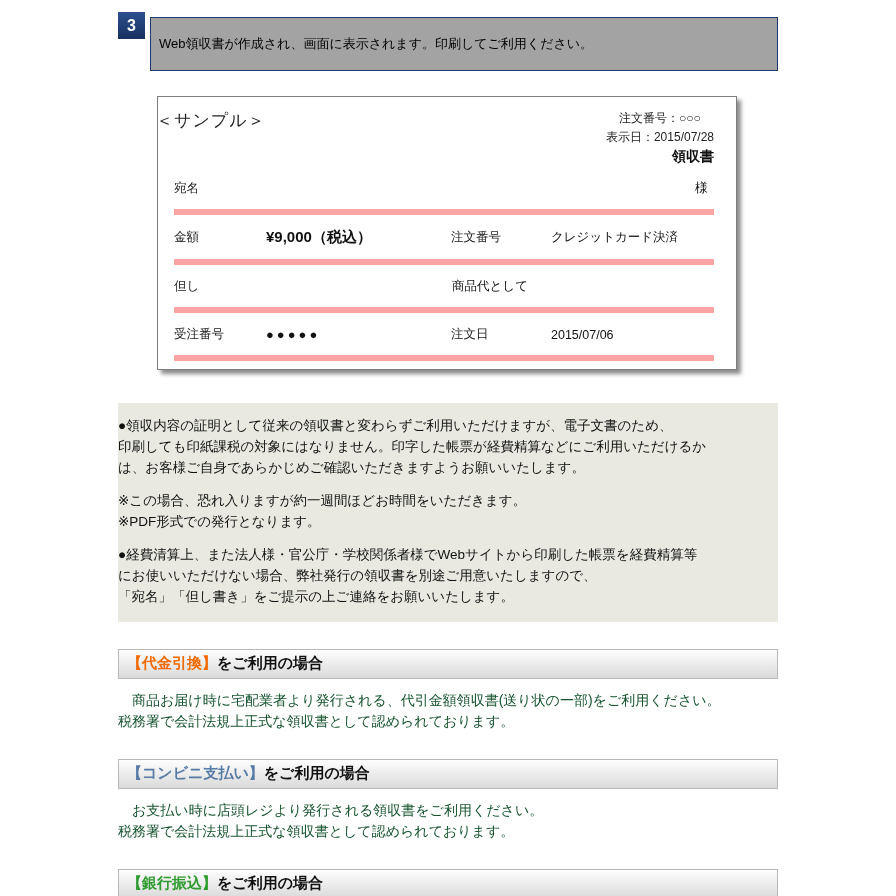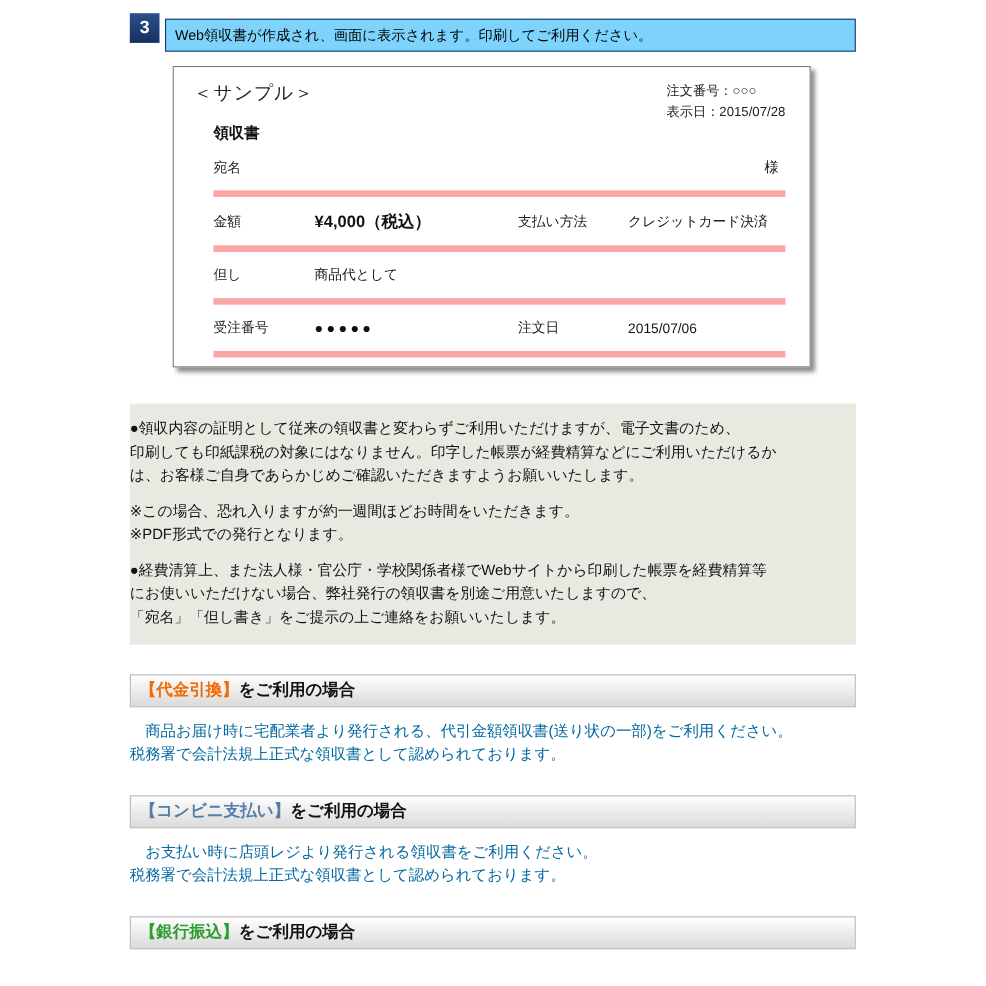--- a/index.html
+++ b/index.html
@@ -13,68 +13,68 @@
   
   .step-row{display:flex;align-items:flex-start;}
   .step-badge{
     width:27px;height:27px;flex:0 0 27px;
     background:linear-gradient(#2d4f8f,#16305f);
     color:#fff;font-weight:bold;font-size:16px;
     display:flex;align-items:center;justify-content:center;
   }
   .step-box{
     margin-left:5px;margin-top:5px;flex:1;
-    border:1px solid #1c3a70;background:#7dd3fc;
-    padding:5px 8px;font-size:13px;color:#000;
+    border:1px solid #1c3a70;background:#a3a3a3;
+    padding:17px 8px;font-size:13px;color:#000;
   }
 
   
   .receipt{
-    width:580px;margin:13px 0 0 39px;box-sizing:border-box;
+    width:580px;margin:25px 0 0 39px;box-sizing:border-box;
     background:#fff;border:1px solid #7d7d7d;
     box-shadow:4px 4px 4px rgba(0,0,0,.45);
-    padding:12px 22px 0 36px;
+    padding:12px 22px 0 16px;
   }
   .r-head{display:flex;justify-content:space-between;align-items:flex-start;}
   .r-sample{font-size:17px;color:#222;letter-spacing:1px;margin-left:-18px;}
-  .r-meta{font-size:12px;color:#222;line-height:1.55;}
-  .r-title{text-align:left;font-weight:bold;font-size:14px;margin-top:2px;}
+  .r-meta{font-size:12px;color:#222;line-height:1.55;text-align:center;}
+  .r-title{text-align:right;font-weight:bold;font-size:14px;margin-top:2px;}
   .r-sub{font-size:12px;margin:10px 0 4px 20px;}
   .r-row{
     display:grid;grid-template-columns:92px 185px 100px 1fr;
     align-items:center;padding:13px 0 12px 0;border-bottom:6px solid #fca5a5;
   }
   .r-row:last-child{margin-bottom:0;}
   .r-label{font-size:12.5px;color:#222;}
   .r-val{font-size:12.5px;color:#111;}
   .r-company{font-weight:bold;font-size:16px;grid-column:2/4;}
   .r-sama{grid-column:4/5;text-align:right;font-size:13px;padding-right:6px;}
   .r-amount{font-weight:bold;font-size:15px;}
-  .r-note-val{grid-column:2/5;font-size:12.5px;}
+  .r-note-val{grid-column:2/5;font-size:12.5px;text-align:center;}
   .r-dots{font-size:13px;font-weight:bold;letter-spacing:3px;}
   .r-bottom-pad{height:8px;}
 
   
   .notes{
     margin-top:33px;background:#e9e9e2;
     padding:13px 16px 14px 0;font-size:13.5px;line-height:1.55;
     color:#111;
   }
   .notes p{margin:0;white-space:pre-line;}
   .notes p + p{margin-top:12px;}
 
   
   .section{margin-top:27px;}
   .section-bar{
     border:1px solid #b9b9b9;
     background:linear-gradient(#fefefe,#dadada);
     padding:4px 8px 5px 8px;font-size:15px;font-weight:bold;color:#111;
   }
   .section-body{
-    margin-top:11px;font-size:14px;line-height:1.5;color:#0369a1;
+    margin-top:11px;font-size:14px;line-height:1.5;color:#14532d;
     white-space:pre-line;
   }
 </style>
 </head>
 <body>
 
 <div class="content">
 
   <div class="step-row">
     <div class="step-badge">3</div>
@@ -93,22 +93,22 @@
     </div>
     <div class="r-title">領収書</div>
 
     <div class="r-row">
       <div class="r-label">宛名</div>
       <div class="r-sama">様</div>
     </div>
 
     <div class="r-row">
       <div class="r-label">金額</div>
-      <div class="r-val r-amount">¥4,000（税込）</div>
-      <div class="r-label">支払い方法</div>
+      <div class="r-val r-amount">¥9,000（税込）</div>
+      <div class="r-label">注文番号</div>
       <div class="r-val">クレジットカード決済</div>
     </div>
 
     <div class="r-row">
       <div class="r-label">但し</div>
       <div class="r-val r-note-val">商品代として</div>
     </div>
 
     <div class="r-row">
       <div class="r-label">受注番号</div>

